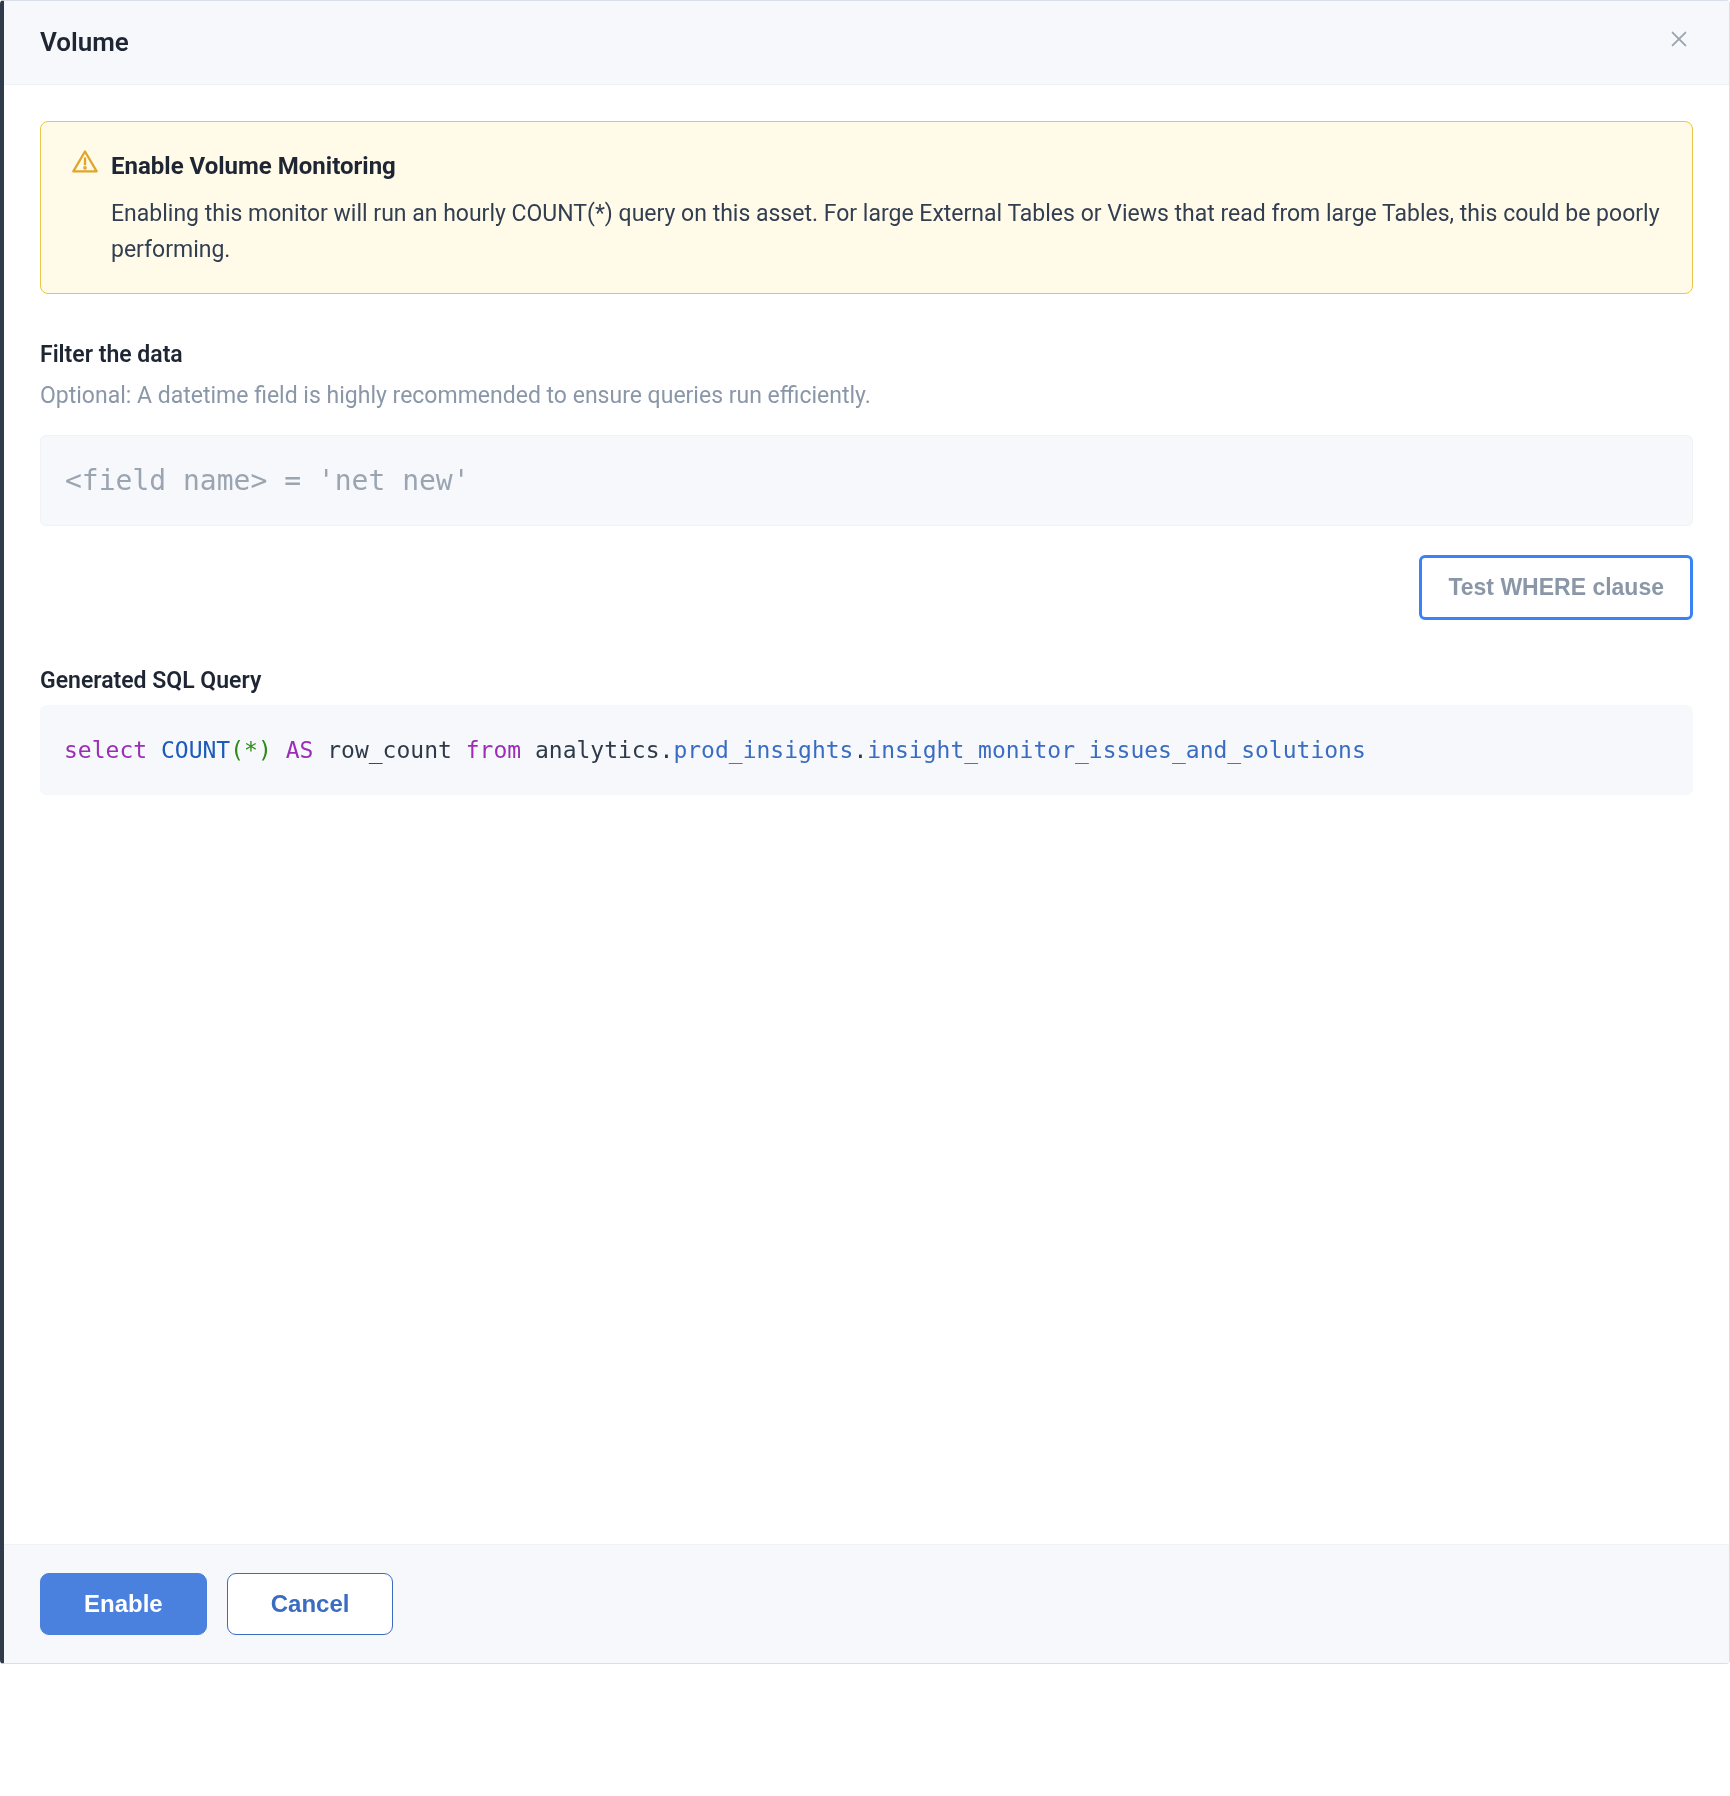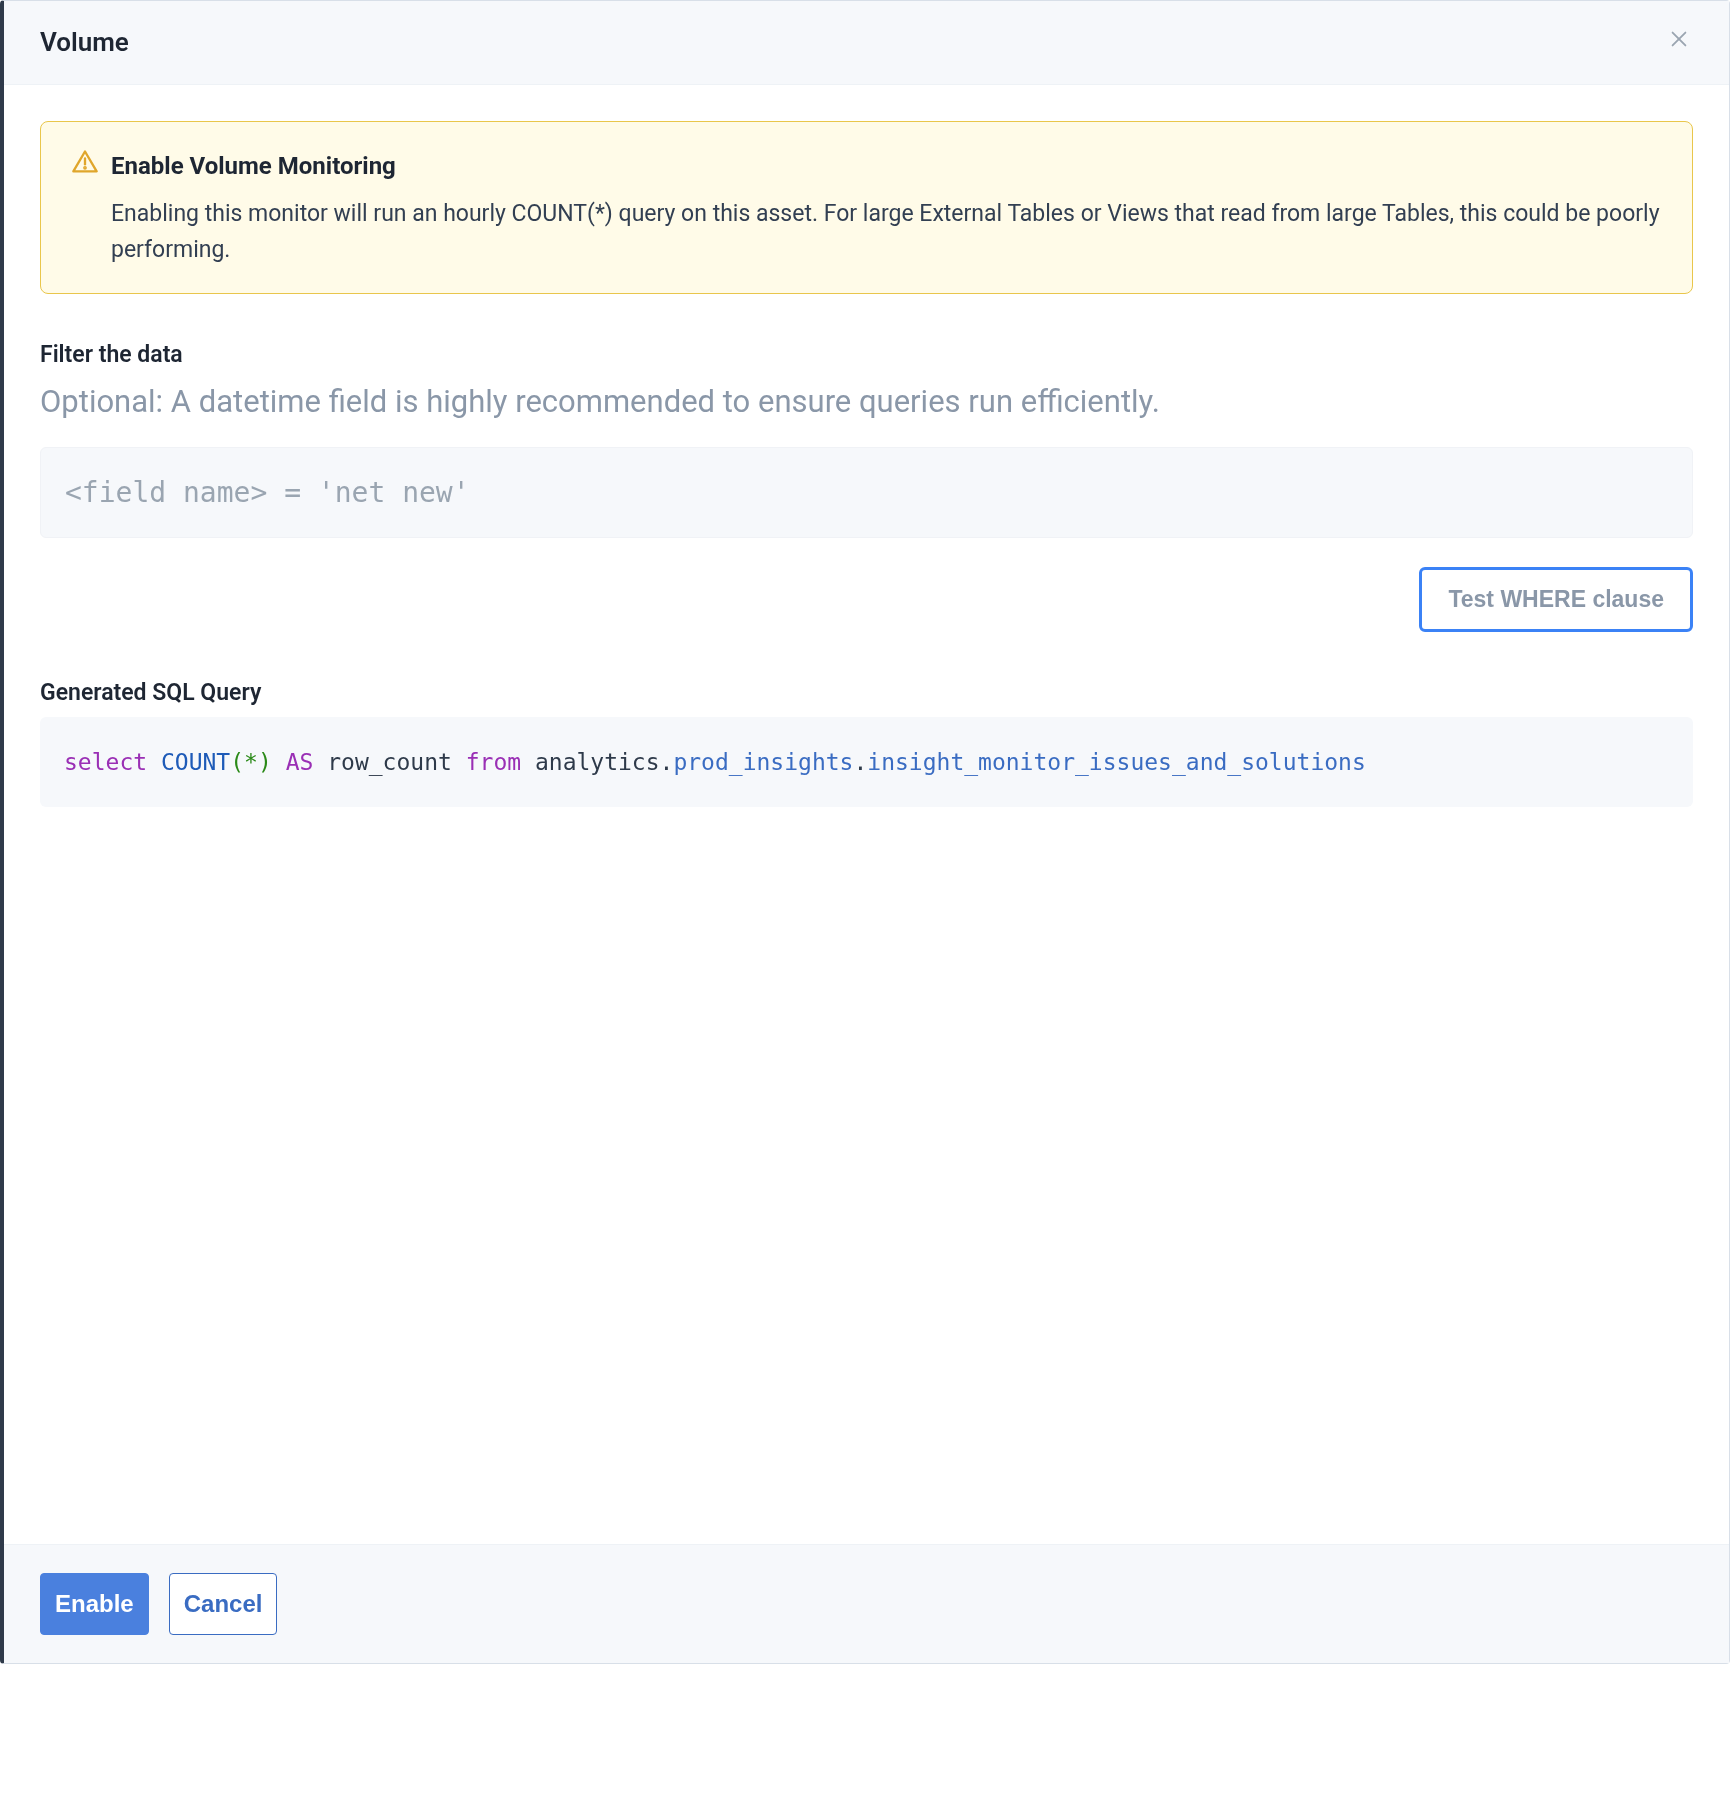--- a/index.html
+++ b/index.html
@@ -78,21 +78,21 @@
     line-height: 1.55;
   }
 
   .section-label {
     font-size: 23px;
     font-weight: 600;
     color: #1e2633;
     margin-bottom: 6px;
   }
   .section-sub {
-    font-size: 31px;
+    font-size: 23px;
     color: #8a97a8;
     margin-bottom: 22px;
   }
 
   .code-input {
     width: 100%;
     background: #f6f8fb;
     border: 1px solid #f0f2f6;
     border-radius: 6px;
     font-family: ui-monospace, SFMono-Regular, Menlo, Monaco, Consolas, monospace;
@@ -139,24 +139,24 @@
   .dot { color: #2e3a4a; }
 
   .modal-footer {
     display: flex;
     gap: 20px;
     padding: 28px 36px;
     background: #f6f8fb;
     border-top: 1px solid #eef2f6;
   }
   .btn {
-    padding: 16px 14px;
+    padding: 16px 43px;
     font-size: 24px;
     font-weight: 600;
-    border-radius: 4px;
+    border-radius: 9px;
     cursor: pointer;
   }
   .btn-primary {
     background: #4a80de;
     color: #ffffff;
     border: 1px solid #4a80de;
   }
   .btn-secondary {
     background: #ffffff;
     color: #3a6cc2;

